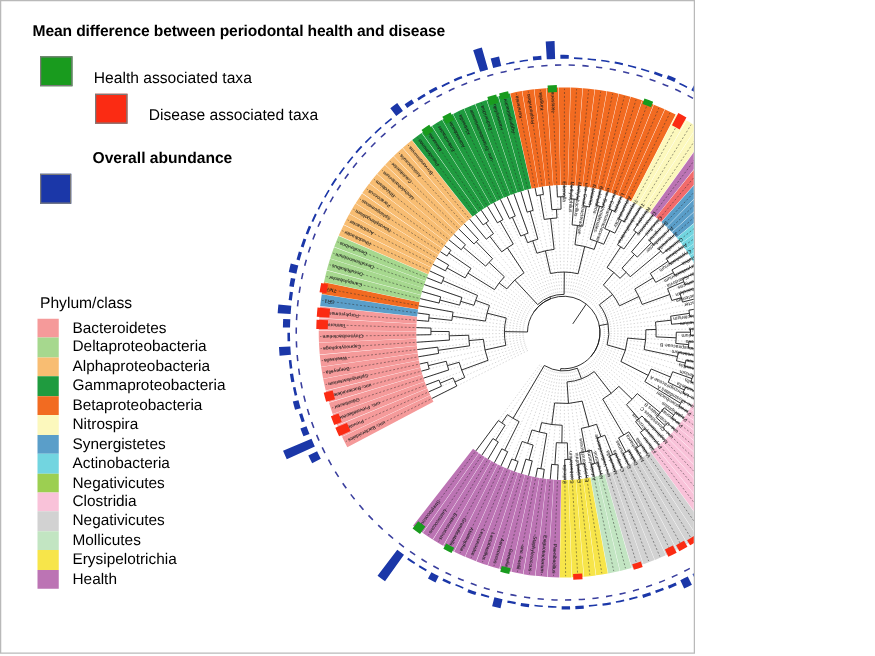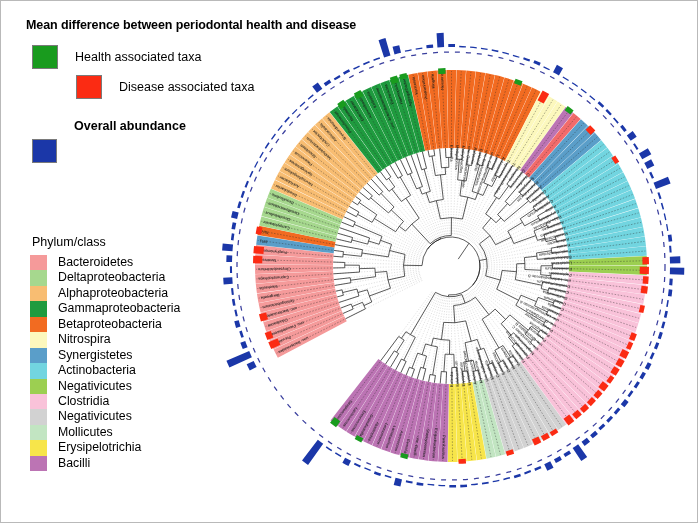--- a/index.html
+++ b/index.html
@@ -4,33 +4,33 @@
 <style>
   html,body{margin:0;padding:0;}
   body{
     width:700px;height:525px;
     background:#ffffff;
     font-family:"Liberation Sans", sans-serif;
     overflow:hidden;
   }
   #figure{
     position:relative;
-    width:698px;height:523px;
+    width:556px;height:523px;
     border:1px solid #b9b9b9;
     background:#ffffff;
     box-sizing:border-box;
     overflow:hidden;
   }
   
   #title{
     position:absolute; left:25px; top:17px;
     font-size:12.5px; font-weight:bold; color:#000;
     letter-spacing:-0.1px; white-space:nowrap;
   }
-  .legrow{position:absolute; display:flex; align-items:center;}
+  .legrow{position:absolute; display:flex; align-items:flex-end;}
   .legswatch{
     width:26px;height:24px; border:1px solid #7a7a7a;
     box-sizing:border-box; flex:0 0 auto;
   }
   .leglabel{
     margin-left:17px; font-size:12.5px; color:#000;
     white-space:nowrap;
   }
   #leg-health{left:31px; top:44px;}
   #leg-disease{left:31px; top:74px;margin-left:44px;}
@@ -138,21 +138,21 @@
       <div class="phy-row">
         <div class="phy-sw" style="background: rgb(194, 229, 194);"></div>
         <div class="phy-name">Mollicutes</div>
       </div>
       <div class="phy-row">
         <div class="phy-sw" style="background: rgb(247, 229, 74);"></div>
         <div class="phy-name">Erysipelotrichia</div>
       </div>
       <div class="phy-row">
         <div class="phy-sw" style="background: rgb(188, 116, 180);"></div>
-        <div class="phy-name">Bacilli</div>
+        <div class="phy-name">Health</div>
       </div>
     </div>
 
   <div id="tree">
       <svg width="490" height="490" viewBox="0 0 490 490">
         <g>
           <line x1="216.38113287186997" y1="264.3164396517583" x2="139.46792746502047" y2="302.7918712158588" stroke="#7a7a7a" stroke-width="0.35" stroke-dasharray="1.1 1.6" opacity="0.7"></line>
           <line x1="215.70526907358135" y1="262.87706255124715" x2="136.97567970883125" y2="297.4841681577238" stroke="#7a7a7a" stroke-width="0.35" stroke-dasharray="1.1 1.6" opacity="0.7"></line>
           <line x1="215.10174375883858" y1="261.4058876786444" x2="134.75018011071722" y2="292.05921081500117" stroke="#7a7a7a" stroke-width="0.35" stroke-dasharray="1.1 1.6" opacity="0.7"></line>
           <line x1="214.5720472333952" y1="259.9065478565072" x2="132.79692417314482" y2="286.5303952208703" stroke="#7a7a7a" stroke-width="0.35" stroke-dasharray="1.1 1.6" opacity="0.7"></line>

